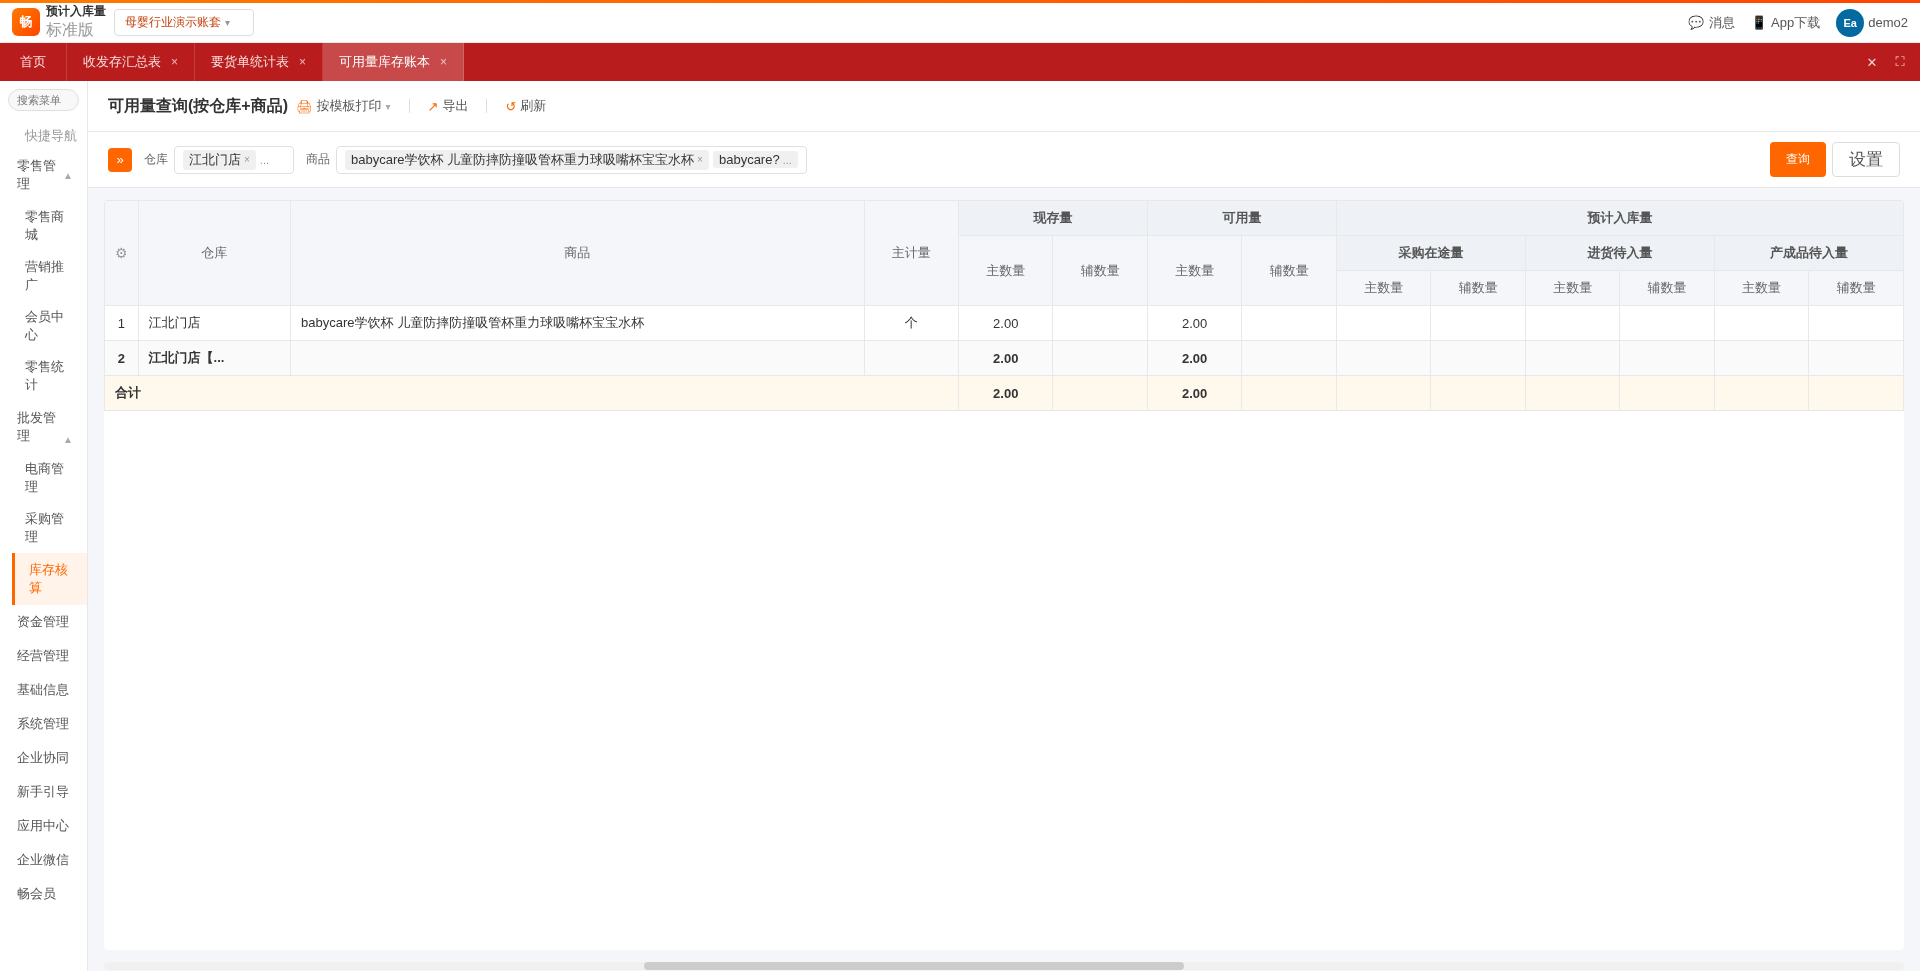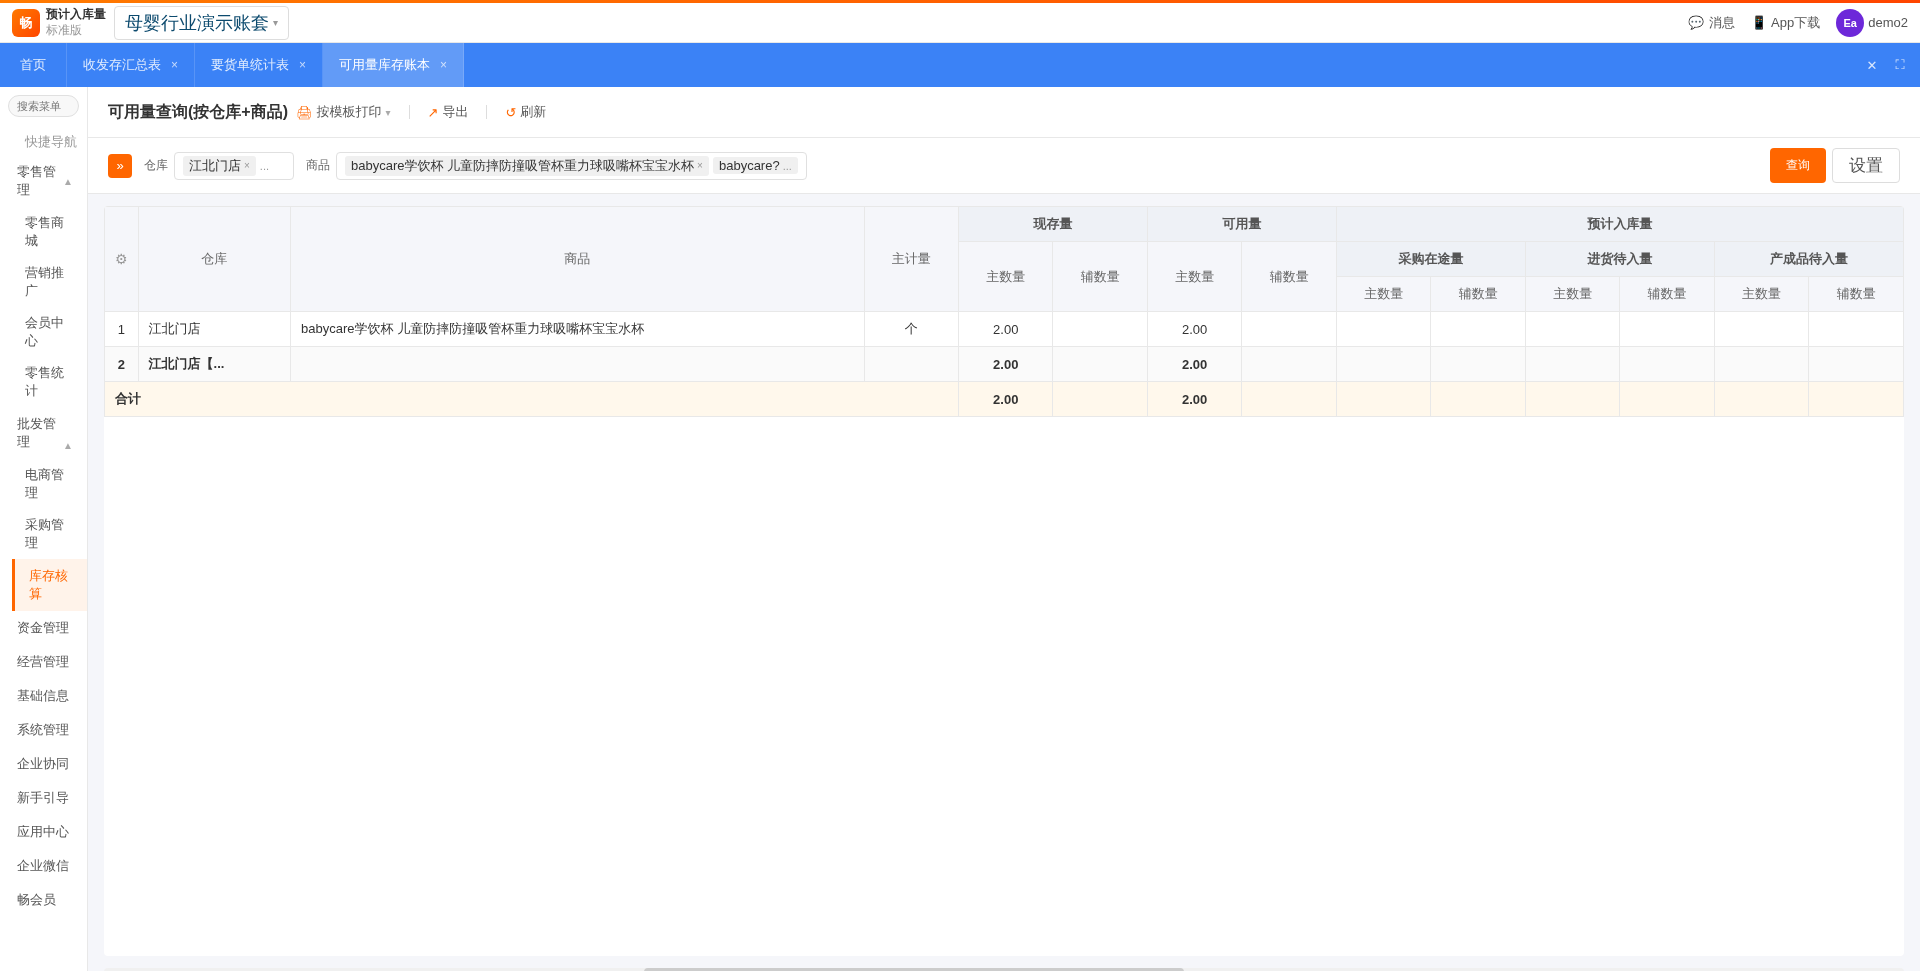--- a/index.html
+++ b/index.html
@@ -15,32 +15,32 @@
       justify-content: space-between;
       padding: 0 12px;
       position: relative;
       z-index: 10;
     }
     .top-bar-left { display: flex; align-items: center; gap: 8px; }
     .logo-area { display: flex; align-items: center; gap: 6px; }
     .logo-icon { width: 28px; height: 28px; background: linear-gradient(135deg, #ff7a00, #ff4500); border-radius: 6px; display: flex; align-items: center; justify-content: center; color: white; font-size: 10px; font-weight: bold; }
     .logo-text { font-size: 11px; color: #666; line-height: 1.3; }
     .logo-text .main { color: #333; font-weight: bold; font-size: 12px; }
-    .logo-text .sub { color: #999; font-size: 12px; }
+    .logo-text .sub { color: #999; font-size: 16px; }
     .industry-selector { display: flex; align-items: center; gap: 4px; padding: 4px 10px; border: 1px solid #ddd; border-radius: 4px; cursor: pointer; background: #fff; min-width: 140px; }
-    .industry-selector span { color: #0c4a6e; font-size: 18px; }
+    .industry-selector span { color: #c2410c; font-size: 12px; }
     .industry-selector .chevron { color: #999; font-size: 10px; }
     .top-bar-right { display: flex; align-items: center; gap: 16px; }
     .top-right-item { display: flex; align-items: center; gap: 4px; cursor: pointer; color: #555; font-size: 12px; }
-    .avatar { width: 28px; height: 28px; border-radius: 50%; background: #6d28d9; overflow: hidden; display: flex; align-items: center; justify-content: center; }
+    .avatar { width: 28px; height: 28px; border-radius: 50%; background: #0369a1; overflow: hidden; display: flex; align-items: center; justify-content: center; }
 
     
     .tab-nav {
-      height: 44px;
-      background: #3b82f6;
+      height: 38px;
+      background: #b91c1c;
       display: flex;
       align-items: stretch;
       padding: 0;
       position: relative;
     }
     .tab-item {
       display: flex;
       align-items: center;
       padding: 0 16px;
       cursor: pointer;

